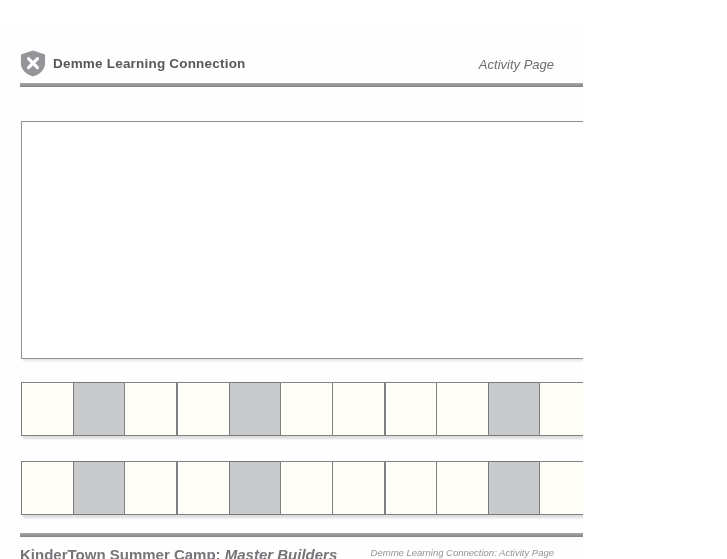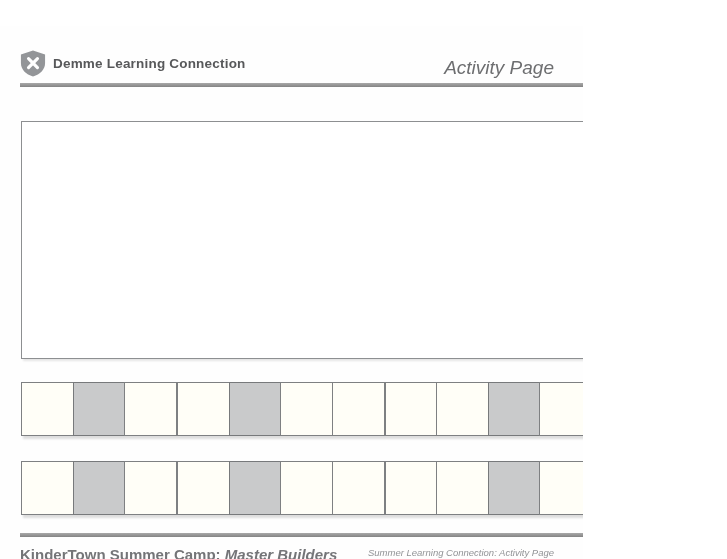--- a/index.html
+++ b/index.html
@@ -26,21 +26,21 @@
     position: absolute;
     left: 53px; top: 30px;
     font-size: 13.5px;
     font-weight: bold;
     color: #57585a;
     letter-spacing: 0.2px;
   }
   .page-label {
     position: absolute;
     right: 29px; top: 31px;
-    font-size: 19px;
+    font-size: 13px;
     font-style: italic;
     color: #6d6e70;
   }
   .rule {
     position: absolute;
     left: 20px;
     width: 678px;
     height: 4px;
     background: linear-gradient(#a9a9a9, #848484);
   }
@@ -169,15 +169,15 @@
         <div class="cell shaded"></div>
         <div class="cell"></div>
         <div class="cell"></div>
       </div>
     </div>
 
   <div class="rule footer-rule"></div>
   <div class="footer-left">
     <span>KinderTown Summer Camp: </span><span class="emph">Master Builders</span>
   </div>
-  <div class="footer-right">Summer Learning Connection: Activity Page</div>
+  <div class="footer-right">Demme Learning Connection: Activity Page</div>
 
 </div>
 
 </body></html>

